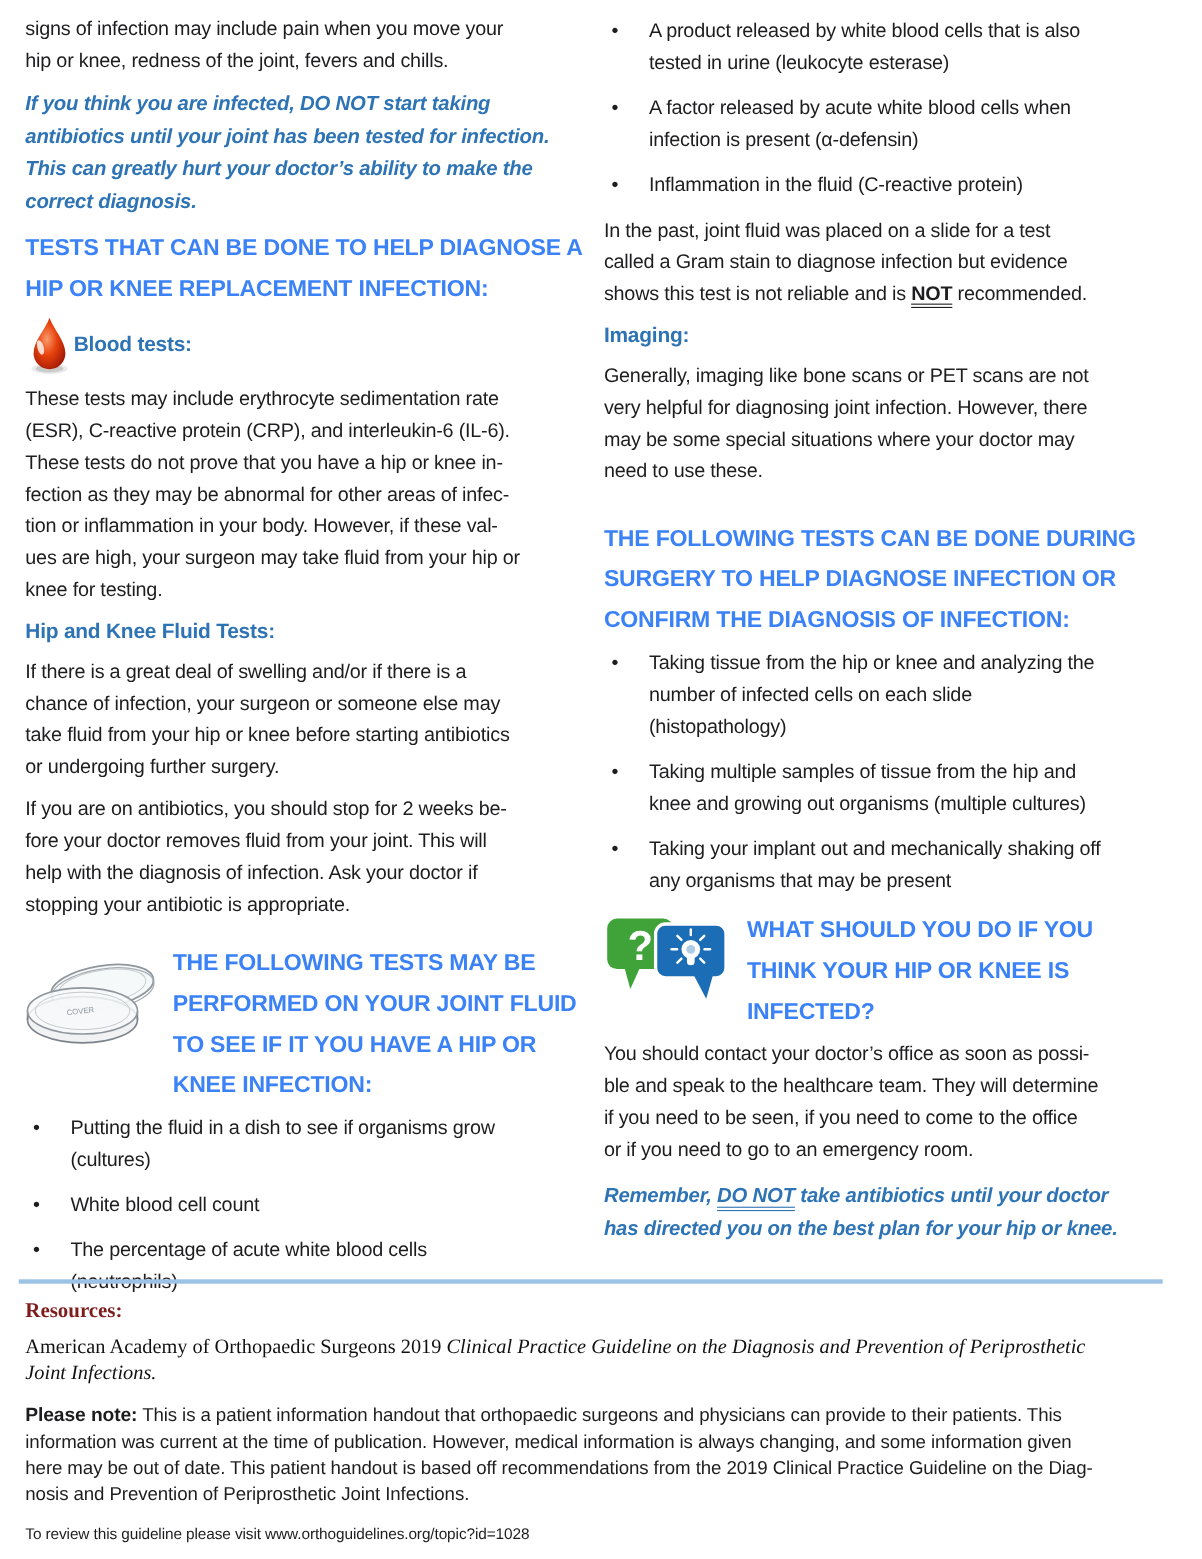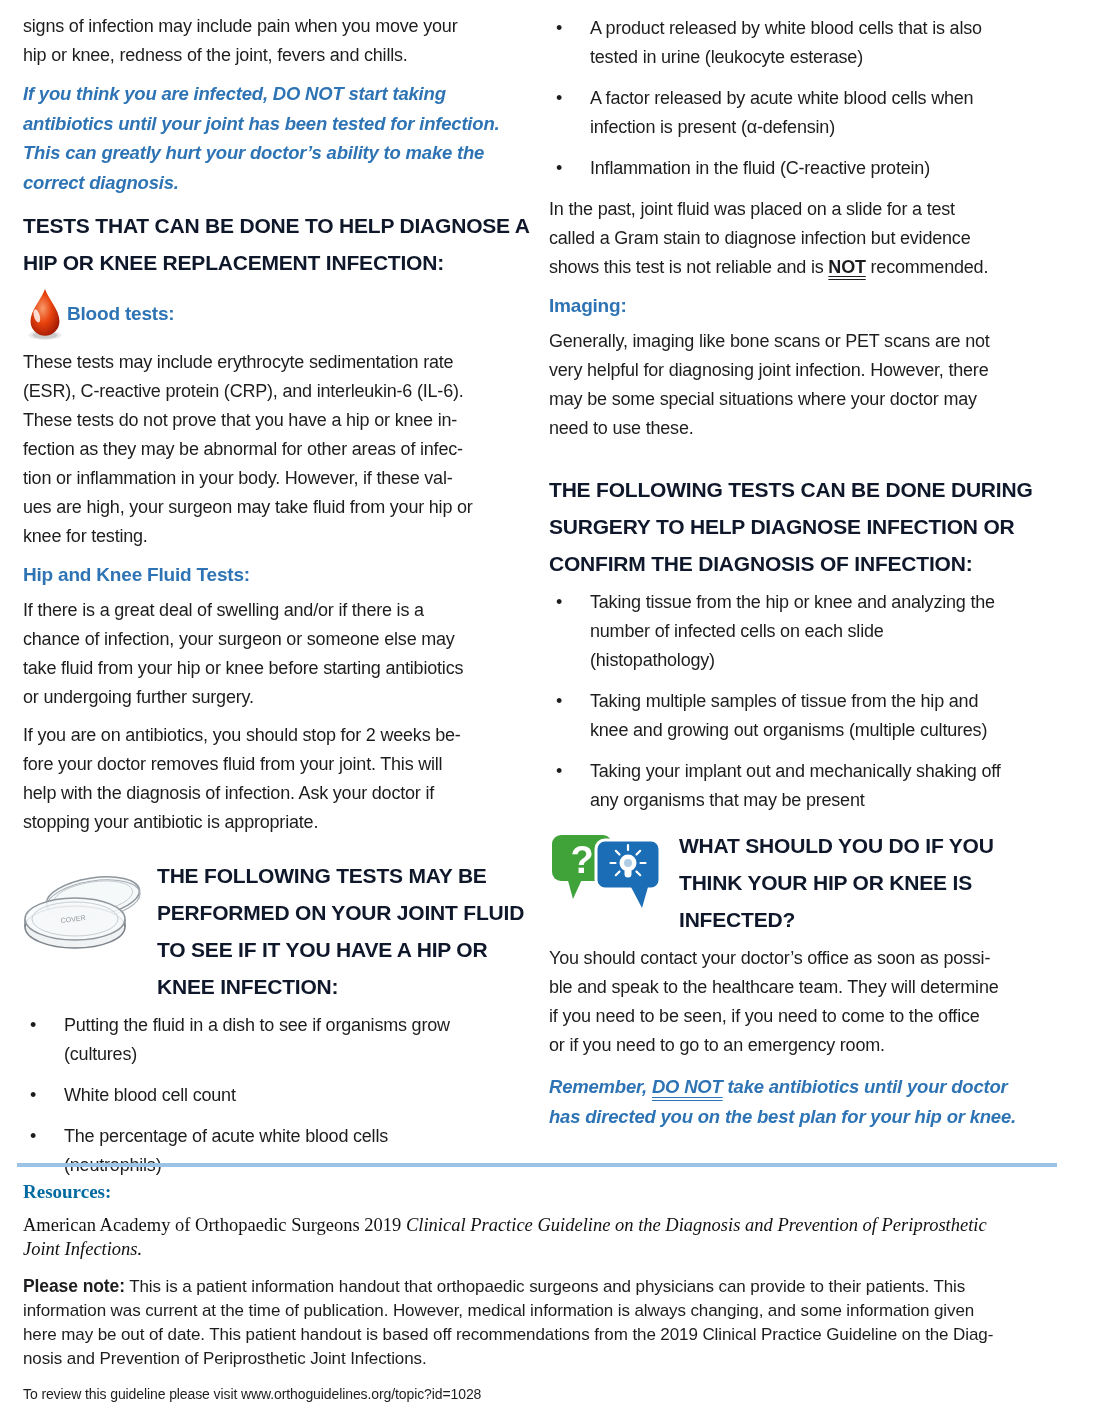--- a/index.html
+++ b/index.html
@@ -10,40 +10,40 @@
   .columns { display:flex; gap:14px; padding:12px 0 0 23px; }
   .col { width:512px; }
   .par { white-space:pre-line; }
   p { margin:0 0 9px 0; }
   .body { font-size:18px; line-height:29px; letter-spacing:-0.2px; }
   .warning {
     font-size:18.5px; line-height:29.5px; font-weight:700; font-style:italic;
     color:#2E74B5; letter-spacing:-0.2px; margin:4px 0 10px 0;
   }
   h2.section {
-    font-size:21px; line-height:37px; font-weight:700; color:#0f172a;
+    font-size:21px; line-height:37px; font-weight:700; color:#3b82f6;
     letter-spacing:-0.2px; margin:9px 0 5px 0;
   }
   .sub {
     font-size:19px; line-height:29px; font-weight:700; color:#2E74B5;
     letter-spacing:-0.2px; margin:2px 0 7px 0;
   }
   .icon-row { display:flex; align-items:center; margin:2px 0 8px 0; }
   .icon-row .sub { margin:0; }
   .media-row { display:flex; align-items:flex-start; gap:16px; margin:20px 0 6px 0; }
   .media-row h2.section { margin:0; }
   .bullets { margin:6px 0 0 0; }
   .bullet-item { display:flex; margin:0 0 12px 0; }
   .bullet-item .dot { width:34px; padding-left:7px; flex:none; font-size:18px; line-height:29px; }
   .emph-b { font-weight:700; text-decoration:underline; text-decoration-style:double; text-underline-offset:3px; }
   .emph-u { text-decoration:underline; text-decoration-style:double; text-underline-offset:4px; }
   .footer { position:absolute; left:17px; top:1163px; width:1040px; }
   .divider { height:4px; background:#9CC2E5; margin-bottom:13px; }
   .serif { font-family:"Liberation Serif", serif; }
-  .res-label { font-size:19px; font-weight:700; margin:14px 0 10px 6px; color:#0369a1; }
+  .res-label { font-size:19px; font-weight:700; margin:14px 0 10px 6px; color:#7f1d1d; }
   .citation { font-size:18.5px; line-height:24px; margin:0 0 13px 6px; color:#111; }
   .citation .it { font-style:italic; }
   .note { font-size:17px; line-height:24px; letter-spacing:-0.1px; margin:0 0 11px 6px; }
   .note .b { font-weight:700; font-size:17.5px; }
   .review { font-size:14px; line-height:24px; letter-spacing:-0.1px; margin:2px 0 0 6px; }
   svg text { font-family:"Liberation Sans", sans-serif; }
 </style>
 </head>
 <body>
 

